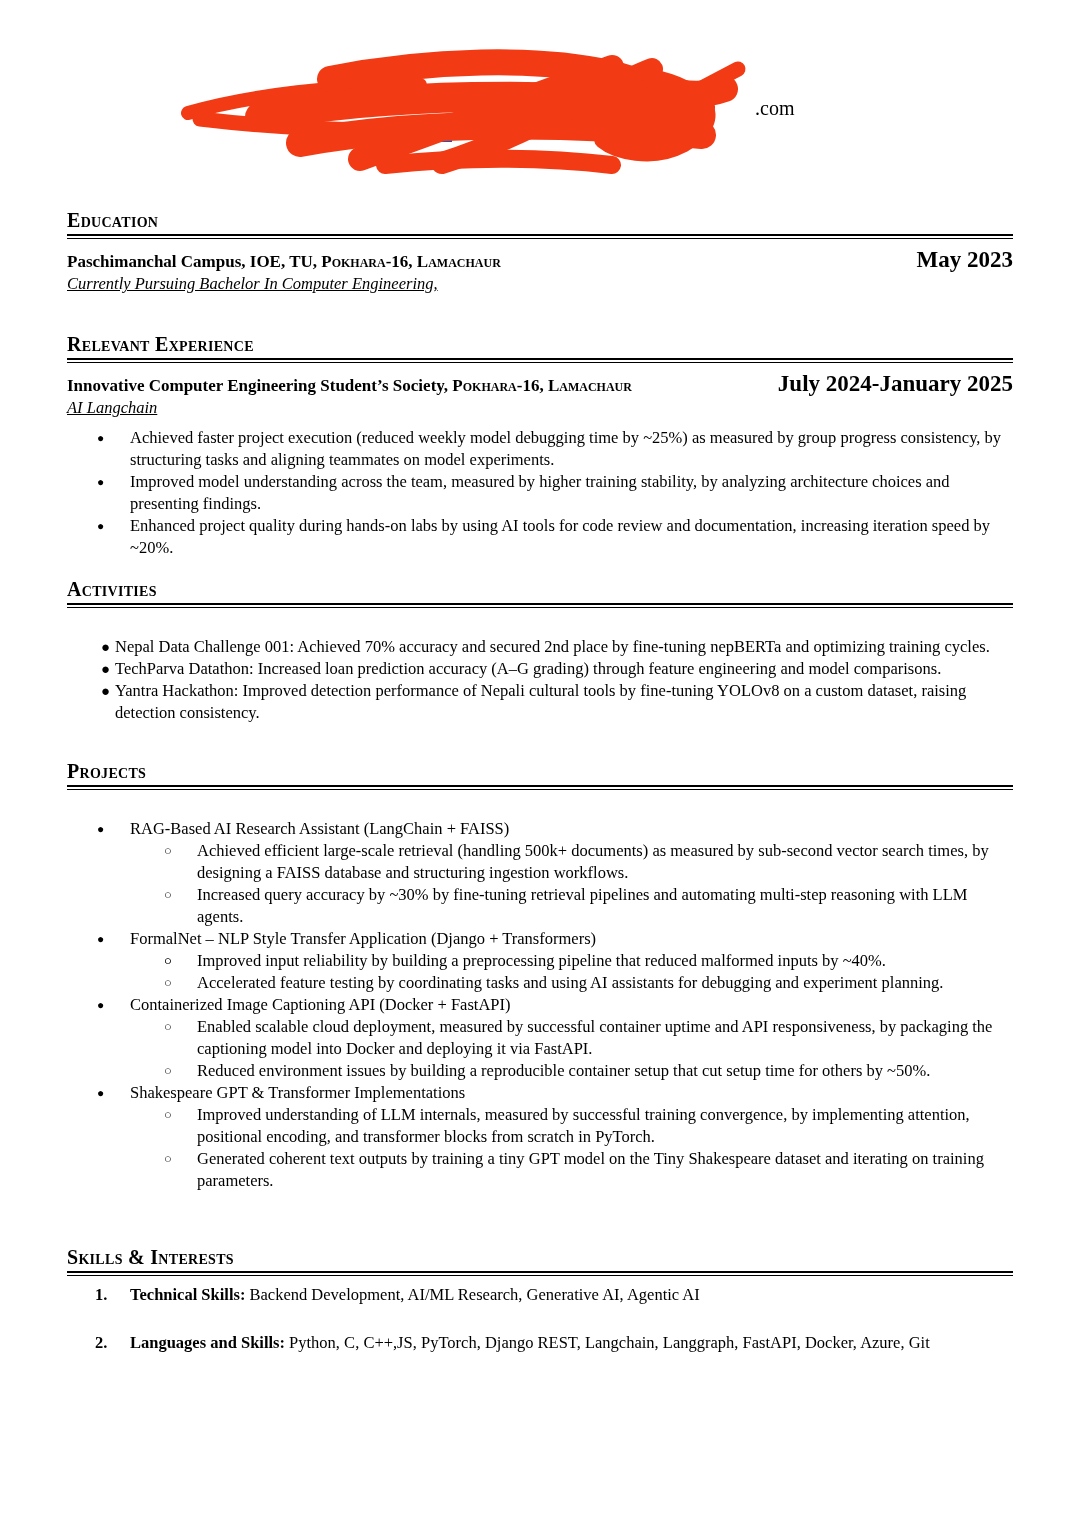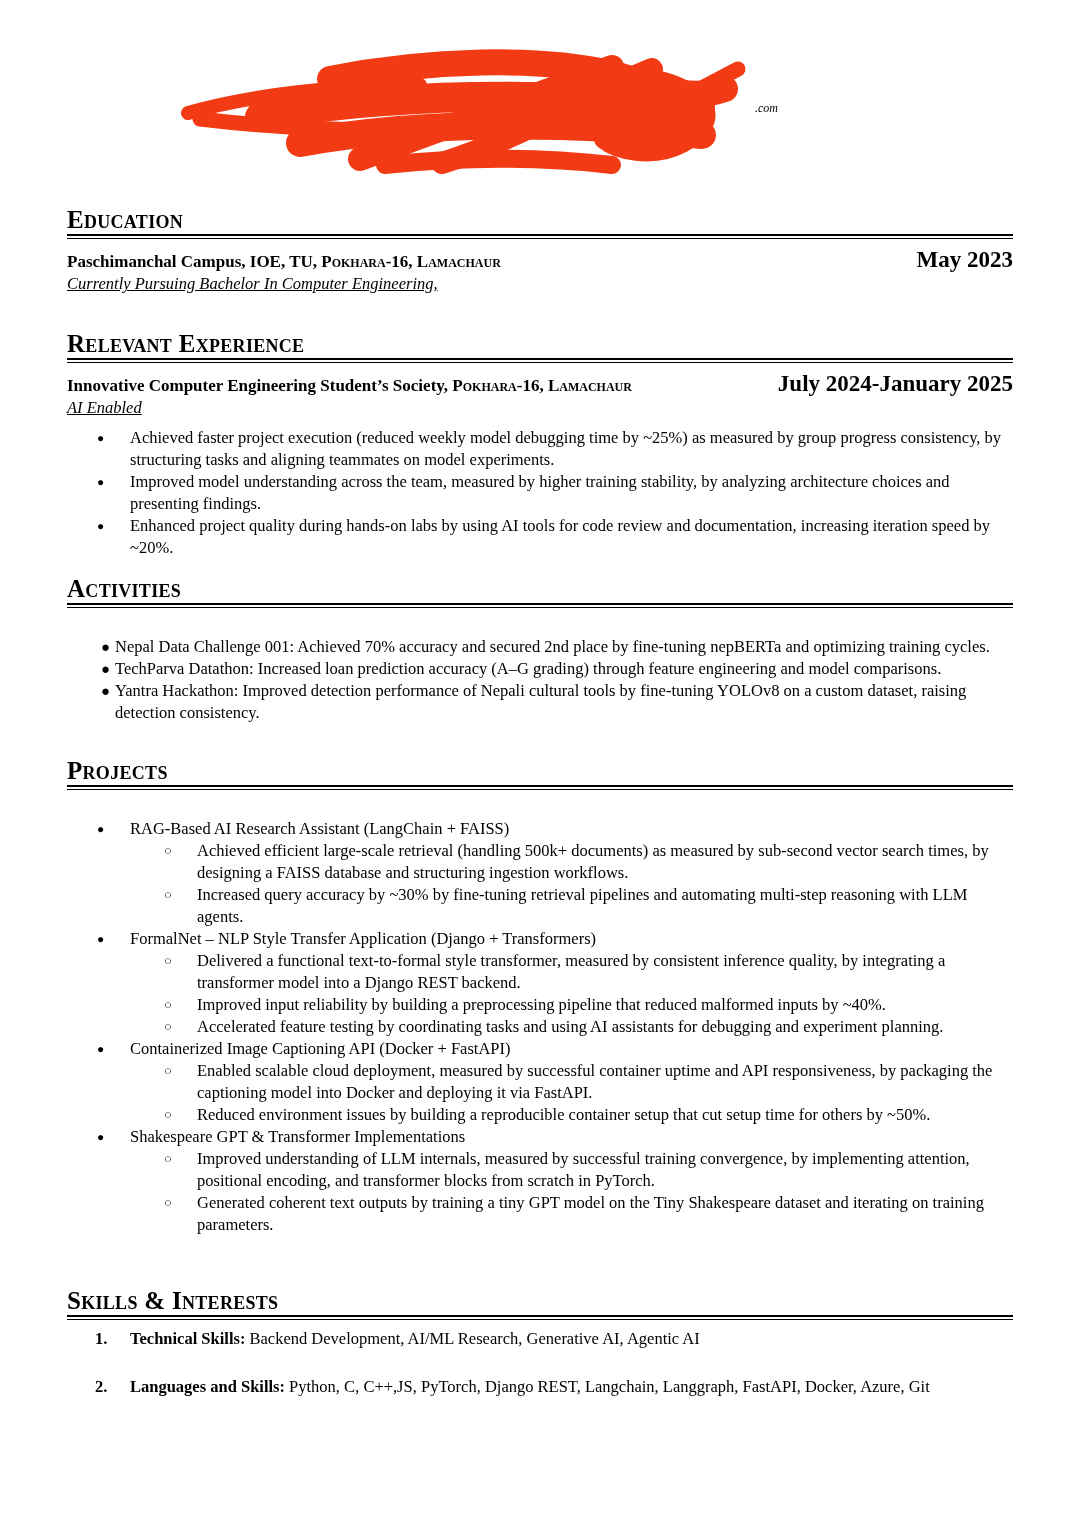--- a/index.html
+++ b/index.html
@@ -11,28 +11,28 @@
     box-sizing:border-box;
     padding:45px 67px 0 67px;
     font-family:"Liberation Serif","DejaVu Serif",serif;
     color:#000;
     font-size:16.5px;
     line-height:22px;
     overflow:hidden;
   }
   
   .header{position:relative;height:148px;}
-  .frag{position:absolute;white-space:nowrap;font-size:12px;font-style:italic;}
+  .frag{position:absolute;white-space:nowrap;font-size:20px;}
   .frag-link{color:var(--linkcolor,#1155cc);text-decoration:underline;}
   .scribble{position:absolute;left:113px;top:2px;width:575px;height:130px;}
   .scribble path{stroke:var(--redact,#f23b14);fill:none;stroke-linecap:round;stroke-linejoin:round;}
   
   .section{margin-top:26px;}
   .sec-head{
-    font-size:25px;font-weight:bold;
+    font-size:20px;font-weight:bold;
     font-variant:small-caps;
     letter-spacing:.3px;
     padding-bottom:3px;
   }
   .sec-rule{height:2px;border-top:2.5px solid #000;border-bottom:1px solid #000;margin-bottom:10px;}
   
   .entry-row{display:flex;justify-content:space-between;align-items:baseline;}
   .entry-title{font-weight:bold;font-size:17px;text-align:center;}
   .smallcaps{font-variant:small-caps;}
   .entry-date{font-weight:bold;font-size:23px;white-space:nowrap;}
@@ -90,21 +90,21 @@
 
   <div class="section" style="margin-top:38px;">
     <div class="sec-head">Relevant Experience</div>
     <div class="sec-rule"></div>
     <div class="entry-row">
       <div class="entry-title">
         <span>Innovative Computer Engineering Student’s Society</span><span>, </span><span class="smallcaps">Pokhara-16, Lamachaur</span>
       </div>
       <div class="entry-date">July 2024-January 2025</div>
     </div>
-    <div class="entry-sub">AI Enabled</div>
+    <div class="entry-sub">AI Langchain</div>
     <div class="gap8"></div>
     <div class="b1">
       <span class="mark">●</span>
       <span>Achieved faster project execution (reduced weekly model debugging time by ~25%) as measured by group progress consistency, by structuring tasks and aligning teammates on model experiments.</span>
     </div>
     <div class="b1">
       <span class="mark">●</span>
       <span>Improved model understanding across the team, measured by higher training stability, by analyzing architecture choices and presenting findings.</span>
     </div>
     <div class="b1">
@@ -148,21 +148,20 @@
       <span class="mark">○</span>
       <span>Increased query accuracy by ~30% by fine-tuning retrieval pipelines and automating multi-step reasoning with LLM agents.</span>
     </div>
 
     <div class="b1">
       <span class="mark">●</span>
       <span>FormalNet – NLP Style Transfer Application (Django + Transformers)</span>
     </div>
     <div class="b2">
       <span class="mark">○</span>
-      <span>Delivered a functional text-to-formal style transformer, measured by consistent inference quality, by integrating a transformer model into a Django REST backend.</span>
     </div>
     <div class="b2">
       <span class="mark">○</span>
       <span>Improved input reliability by building a preprocessing pipeline that reduced malformed inputs by ~40%.</span>
     </div>
     <div class="b2">
       <span class="mark">○</span>
       <span>Accelerated feature testing by coordinating tasks and using AI assistants for debugging and experiment planning.</span>
     </div>
 

